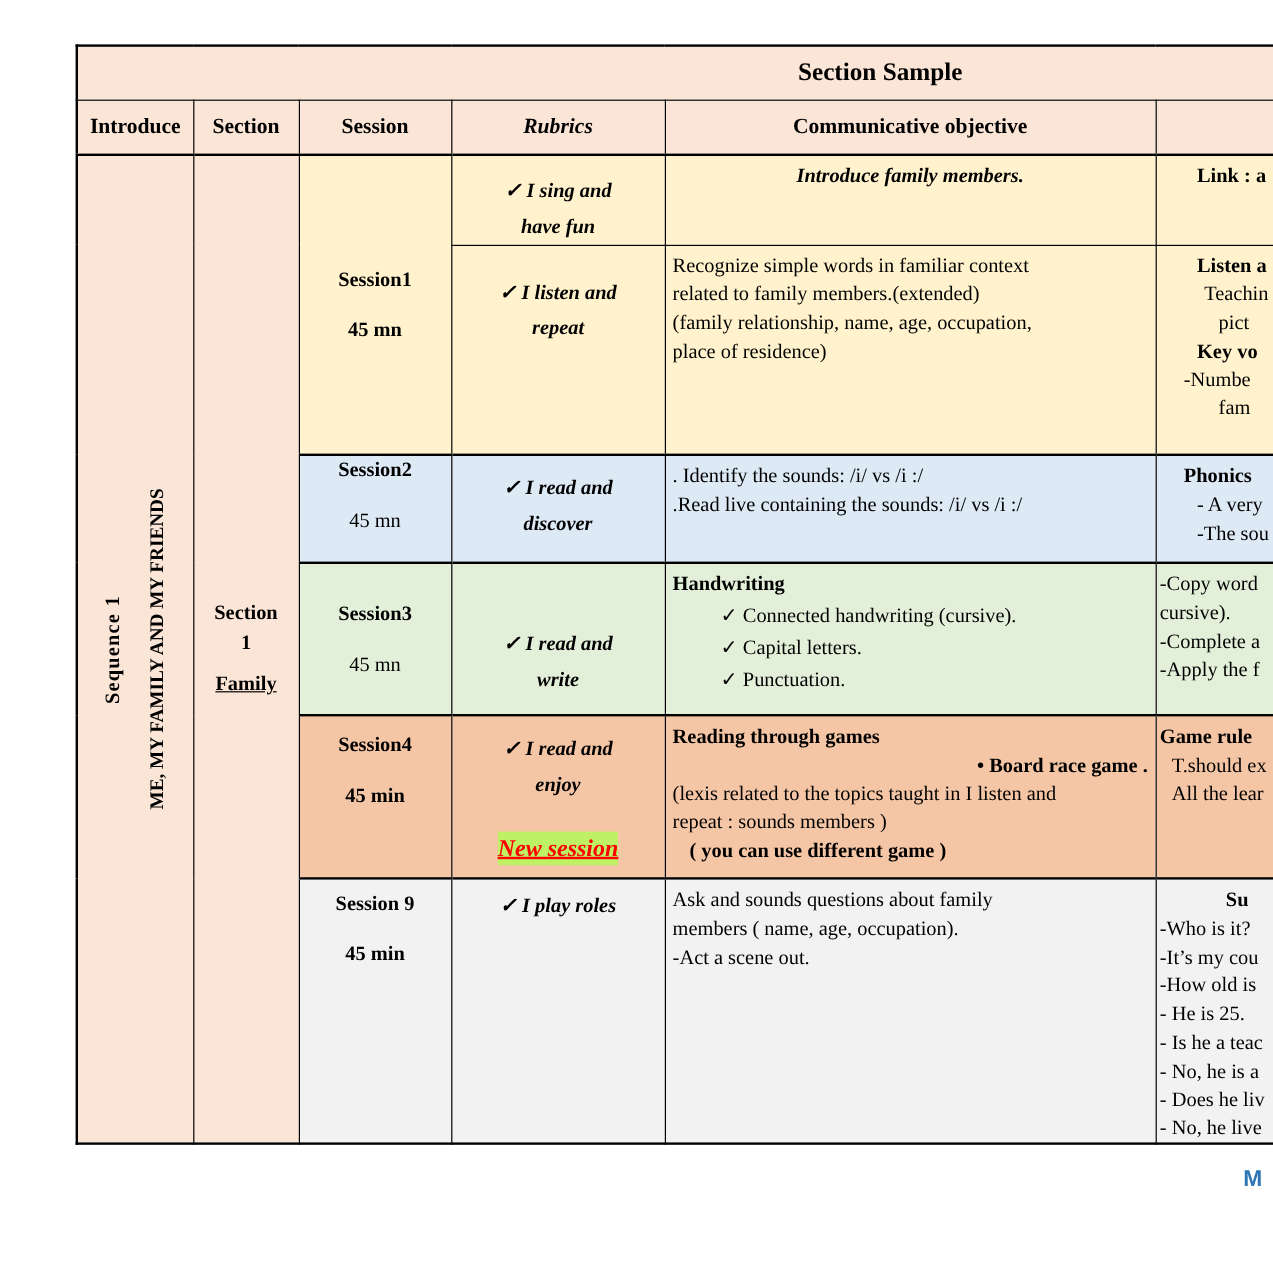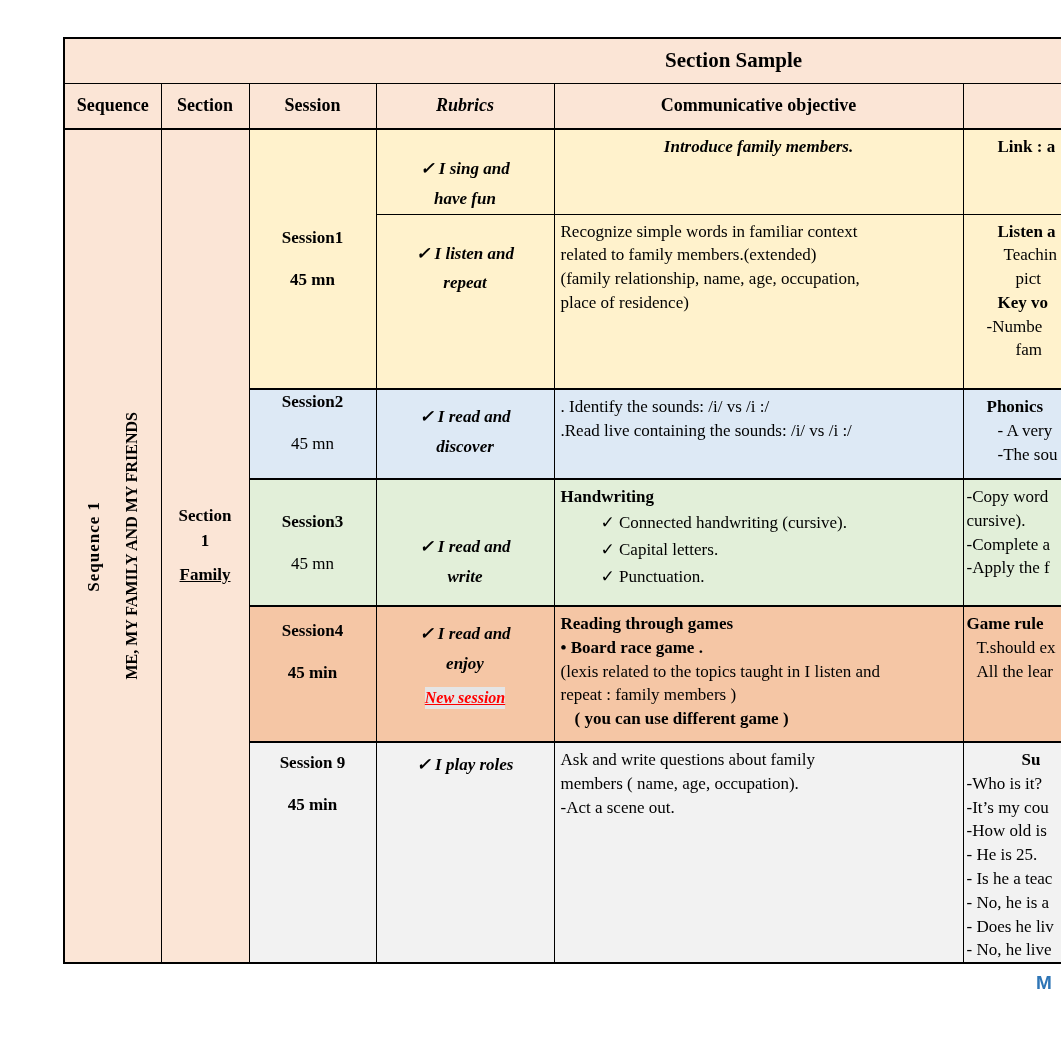--- a/index.html
+++ b/index.html
@@ -78,54 +78,54 @@
 
   
   .rubric-cell { text-align: center; }
   .rubric {
     font-weight: bold; font-style: italic;
     white-space: pre-line;
     line-height: 1.75;
   }
   .new-session {
     display: inline-block;
-    margin-top: 8px;
+    margin-top: 24px;
     font-weight: bold; font-style: italic;
     color: #ff0000;
-    background: #e5e5e5;
+    background: #bef264;
     text-decoration: underline;
-    font-size: 16px;
+    font-size: 20px;
   }
 
   
   .obj-cell { padding: 5px 6px 4px 6px; }
   .obj-intro { text-align: center; font-weight: bold; font-style: italic; }
   .obj-text  { white-space: pre-line; }
   .obj-title { font-weight: bold; }
   .obj-item  { padding-left: 40px; line-height: 1.6; }
-  .obj-bullet{ text-align: left; font-weight: bold; }
+  .obj-bullet{ text-align: right; font-weight: bold; }
   .obj-note  { font-weight: bold; padding-left: 14px; }
 
   
   .right-cell { padding-top: 5px; }
   .rline { white-space: nowrap; line-height: 23.8px; }
   .bold  { font-weight: bold; }
   .i0 { padding-left: 3px; }
   .i1 { padding-left: 13px; }
   .i2 { padding-left: 23px; }
   .i3 { padding-left: 34px; }
   .i4 { padding-left: 40px; }
   .i5 { padding-left: 52px; }
   .i6 { padding-left: 58px; }
 
   .pt6  { padding-top: 7px; }
   .pt8  { padding-top: 8px; }
   .pt10 { }
   .pt12 { padding-top: 12px; }
-  .pt14 { padding-top: 24px; }
+  .pt14 { padding-top: 14px; }
   .pt24 { padding-top: 24px; }
   .pt52 { padding-top: 52px; }
 
   .footer-mark {
     position: absolute;
     left: 1036px; top: 972px;
     color: #2e75b6;
     font-family: "Liberation Sans", sans-serif;
     font-weight: bold;
     font-size: 19px;
@@ -143,21 +143,21 @@
       <col style="width:409px">
       <col style="width:440px">
   </colgroup>
 
   <tbody>
       <tr class="r-title">
     <td colspan="6" class="title-cell peach">Section Sample</td>
   </tr>
 
   <tr class="r-hdr">
-    <td class="hdr peach">Sequence</td>
+    <td class="hdr peach">Introduce</td>
     <td class="hdr peach">Section</td>
     <td class="hdr peach">Session</td>
     <td class="hdr italic peach">Rubrics</td>
     <td class="hdr peach">Communicative objective</td>
     <td class="hdr peach"></td>
   </tr>
 
   <tr class="r1a block">
     <td rowspan="6" class="seq-cell peach">
       <div class="vwrap">
@@ -257,40 +257,40 @@
     </td>
     <td class="rubric-cell salmon pt12">
       <div class="rubric">✓ I read and
 enjoy</div>
       <span class="new-session">New session</span>
     </td>
     <td class="obj-cell salmon">
       <div class="obj-title">Reading through games</div>
       <div class="obj-bullet">•   Board race game .</div>
       <div class="obj-text">(lexis related to the topics taught in I listen and
-repeat : family members )</div>
+repeat : sounds members )</div>
       <div class="obj-note">( you can use different game )</div>
     </td>
     <td class="right-cell salmon">
       <div class="rline bold i0">Game rule</div>
       <div class="rline i1">T.should ex</div>
       <div class="rline i1">All the lear</div>
     </td>
   </tr>
 
   <tr class="r5 block">
     <td class="session-cell gray pt8">
       <div class="session-name">Session 9</div>
       <div class="session-dur bold">45 min</div>
     </td>
     <td class="rubric-cell gray pt6">
       <div class="rubric">✓ I play roles</div>
     </td>
     <td class="obj-cell gray">
-      <div class="obj-text">Ask and write questions about family
+      <div class="obj-text">Ask and sounds questions about family
 members ( name, age, occupation).
 -Act a scene out.</div>
     </td>
     <td class="right-cell gray">
       <div class="rline bold i6">Su</div>
       <div class="rline i0">-Who is it?</div>
       <div class="rline i0">-It’s my cou</div>
       <div class="rline i0">-How old is</div>
       <div class="rline i0">- He is 25.</div>
       <div class="rline i0">- Is he a teac</div>

